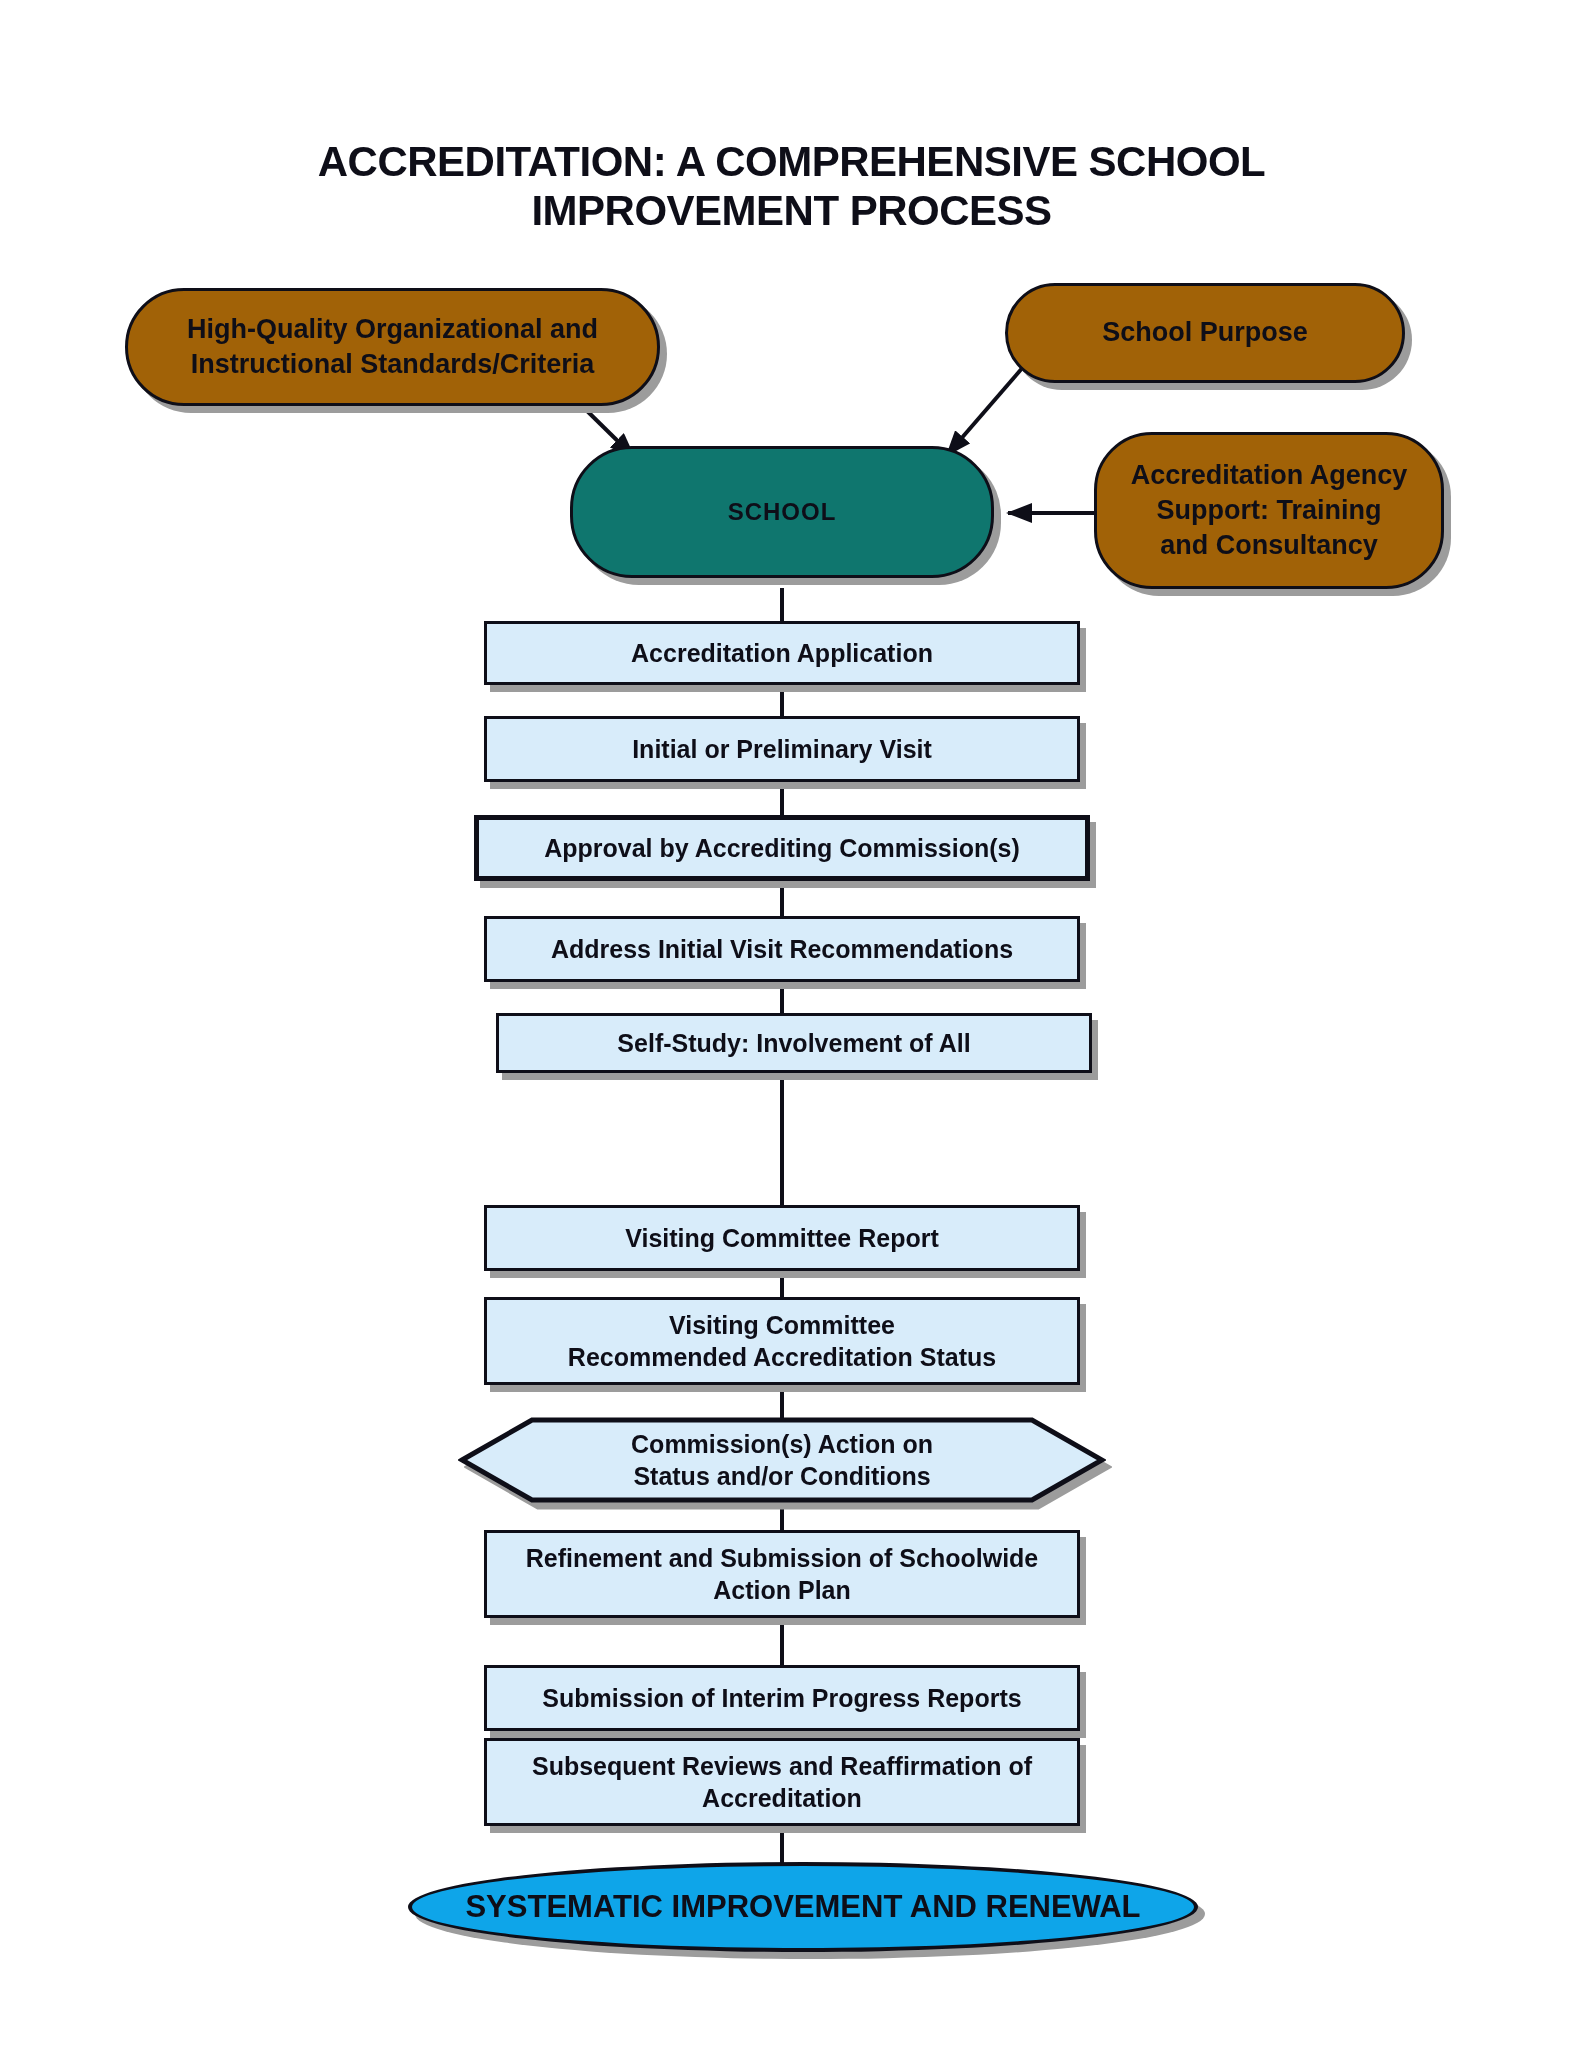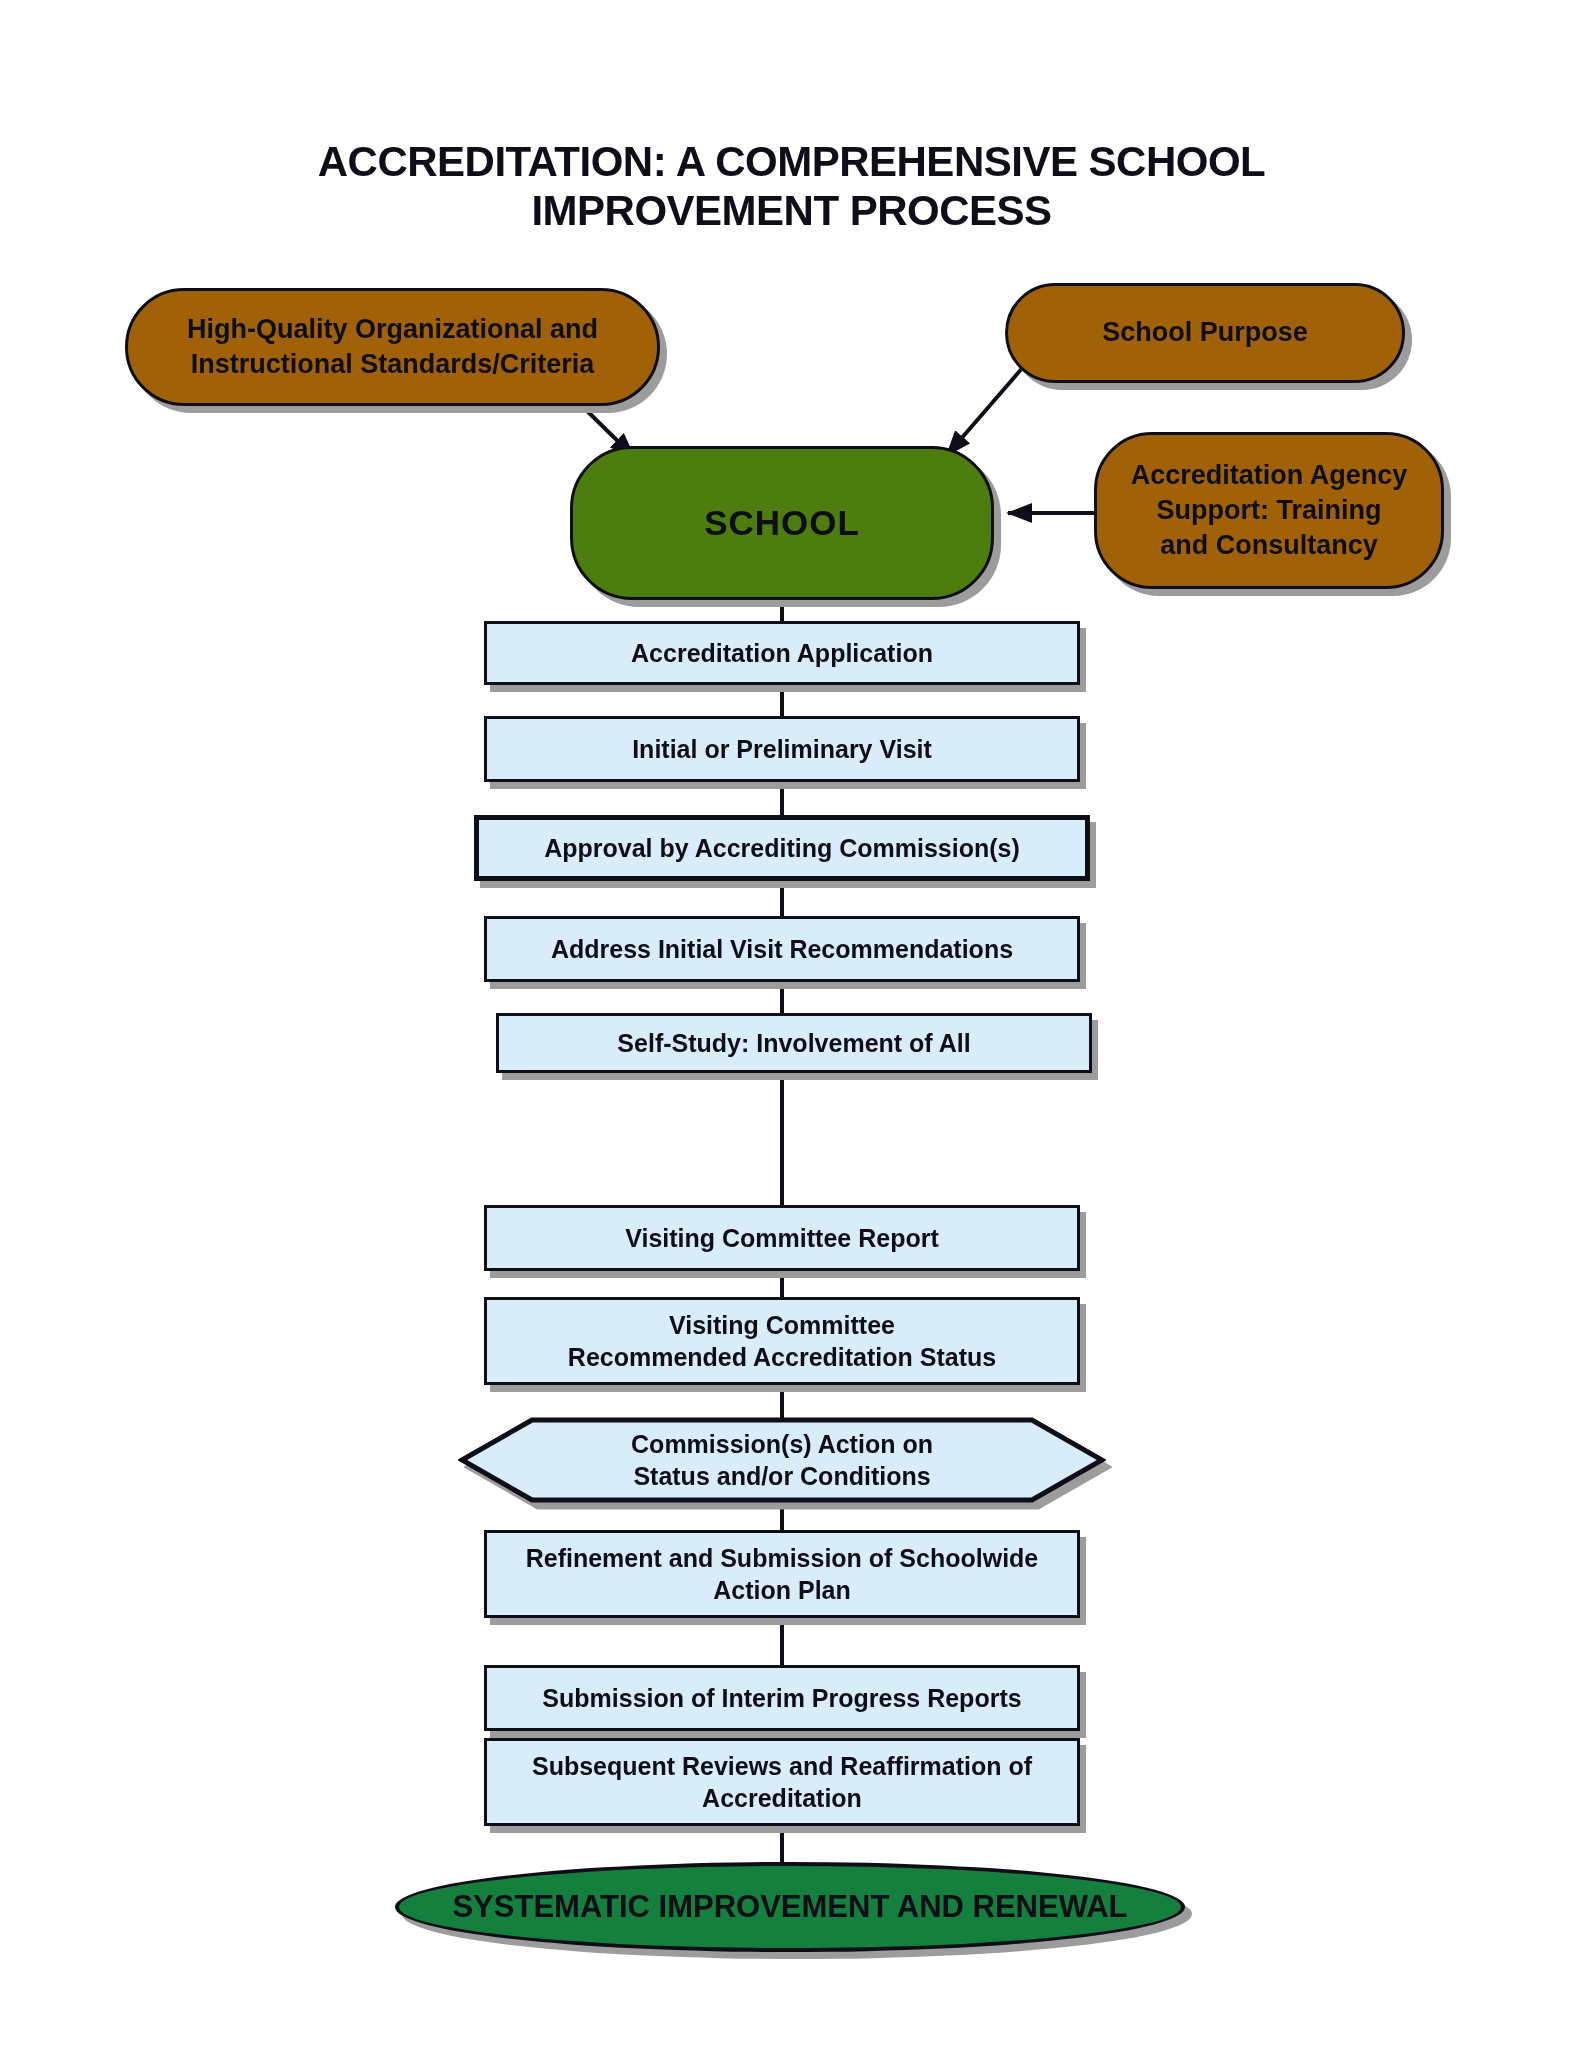--- a/index.html
+++ b/index.html
@@ -25,24 +25,24 @@
     display:flex;align-items:center;justify-content:center;
     text-align:center;font-weight:bold;font-size:27px;line-height:1.3;
     box-shadow:7px 7px 0 #9c9c9c;z-index:2;
   }
   .bubble-standards{left:125px;top:288px;width:535px;height:118px;}
   .bubble-purpose{left:1005px;top:283px;width:400px;height:100px;}
   .bubble-agency{left:1094px;top:432px;width:350px;height:157px;border-radius:58px;}
   
   .school{
     position:absolute;box-sizing:border-box;
-    left:570px;top:446px;width:424px;height:154px;
-    background:#4d7c0f;border:3px solid #0e0e18;border-radius:62px;
+    left:570px;top:446px;width:424px;height:132px;
+    background:#0f766e;border:3px solid #0e0e18;border-radius:62px;
     display:flex;align-items:center;justify-content:center;
-    font-weight:bold;font-size:35px;letter-spacing:1px;
+    font-weight:bold;font-size:24px;letter-spacing:1px;
     box-shadow:7px 7px 0 #9c9c9c;z-index:2;
   }
   
   .vline{
     position:absolute;left:780px;top:588px;width:4px;height:1292px;
     background:#0e0e18;z-index:1;
   }
   
   .flow-box{
     position:absolute;box-sizing:border-box;
@@ -68,22 +68,22 @@
     position:absolute;left:458px;top:1417px;width:648px;height:86px;z-index:2;
   }
   .hexagon svg{position:absolute;left:0;top:0;filter:drop-shadow(6px 7px 0 #9c9c9c);}
   .hexagon .hex-label{
     position:absolute;inset:0;display:flex;align-items:center;justify-content:center;
     text-align:center;font-weight:bold;font-size:25px;line-height:1.3;
   }
   
   .terminal{
     position:absolute;box-sizing:border-box;
-    left:395px;top:1862px;width:790px;height:90px;
-    background:#15803d;border:4px solid #0e0e18;border-radius:50%;
+    left:408px;top:1862px;width:790px;height:90px;
+    background:#0ea5e9;border:4px solid #0e0e18;border-radius:50%;
     display:flex;align-items:center;justify-content:center;
     text-align:center;font-weight:bold;font-size:31px;
     box-shadow:7px 7px 0 #9c9c9c;z-index:2;
   }
   
   .arrows{position:absolute;left:0;top:0;z-index:1;pointer-events:none;}
 </style>
 </head>
 <body>
 

